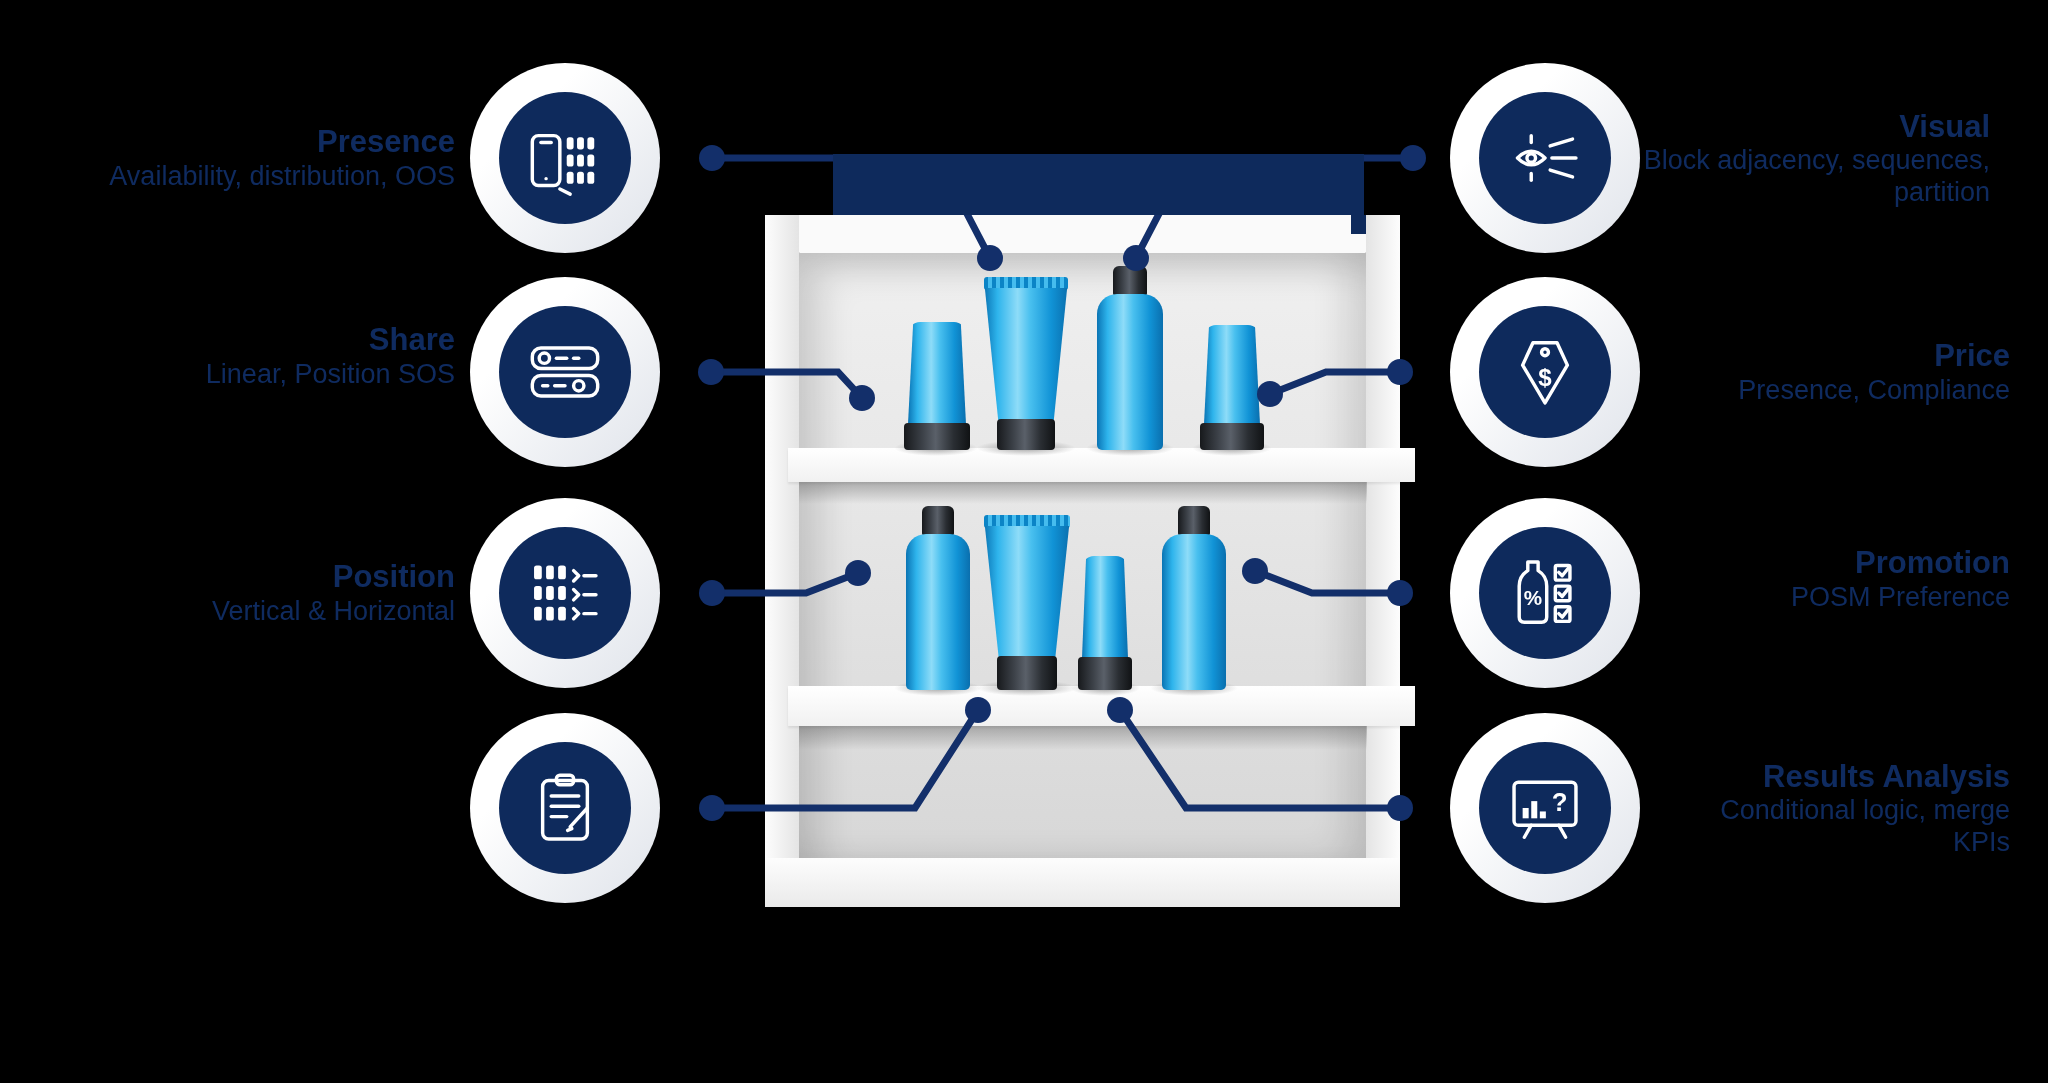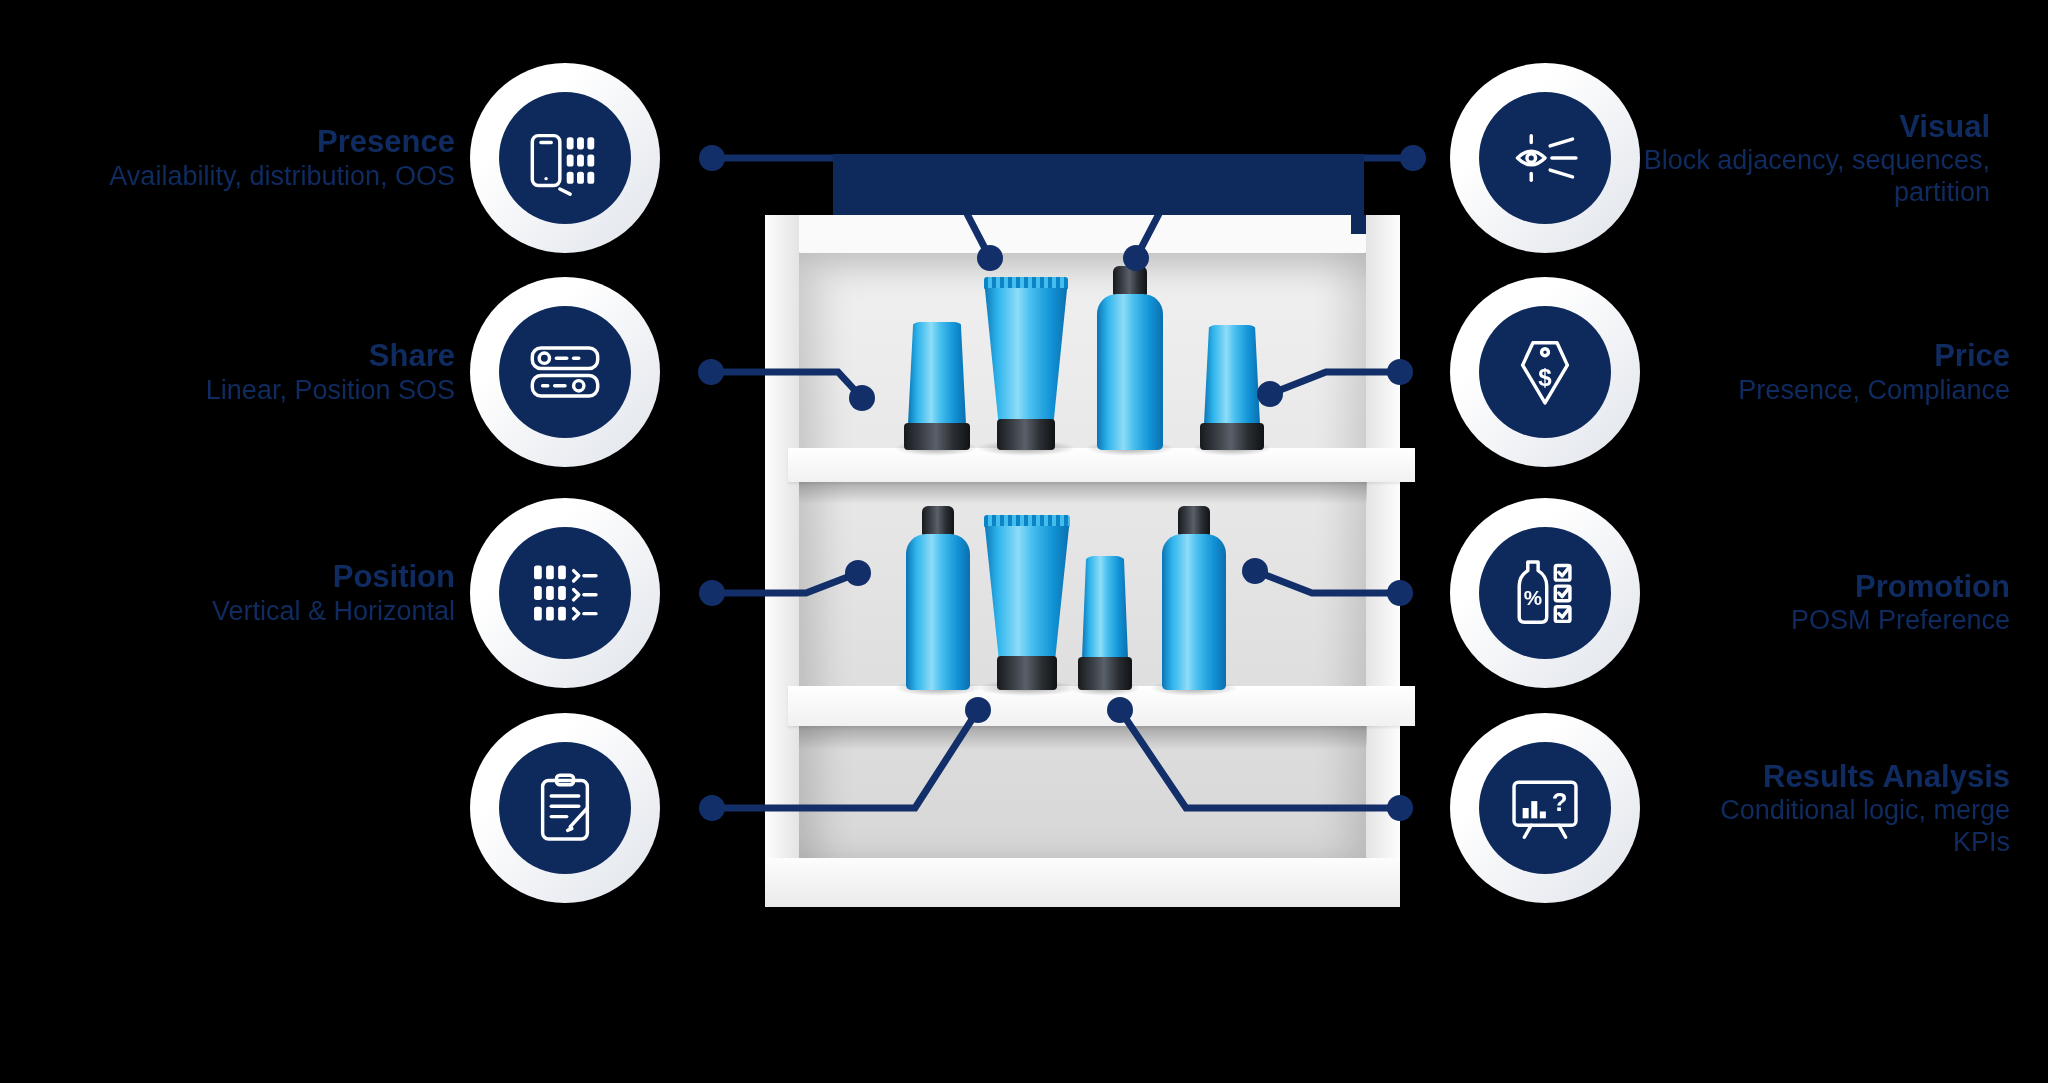--- a/index.html
+++ b/index.html
@@ -160,21 +160,21 @@
             <rect x="76" y="46" width="8" height="14" rx="3"></rect>
           <rect x="52" y="66" width="8" height="14" rx="3"></rect>
             <rect x="64" y="66" width="8" height="14" rx="3"></rect>
             <rect x="76" y="66" width="8" height="14" rx="3"></rect>
         </g>
         <line class="g" x1="44" y1="86" x2="56" y2="92"></line>
       </svg>
     </div>
   </div>
 
-  <div class="callout-text" style="left:60px;top:302px;width:395px;height:140px;align-items:flex-end;">
+  <div class="callout-text" style="left:60px;top:286px;width:395px;height:140px;align-items:flex-end;">
     <div class="callout-title">Share</div>
     <div class="callout-sub">Linear, Position SOS</div>
   </div>
   <div class="medal" style="left:470px;top:277px;">
     <div class="medal-inner">
       <svg viewBox="0 0 100 100">
         <rect class="g" x="12" y="22" width="76" height="24" rx="10"></rect>
         <circle class="g" cx="26" cy="34" r="6"></circle>
         <line class="g" x1="40" y1="34" x2="52" y2="34"></line>
           <line class="g" x1="60" y1="34" x2="66" y2="34"></line>
@@ -253,21 +253,21 @@
   <div class="medal" style="left:1450px;top:277px;">
     <div class="medal-inner">
       <svg viewBox="0 0 100 100">
         <path class="g" d="M36,16 L64,16 L76,42 L50,86 L24,42 Z"></path>
         <circle class="g" cx="50" cy="27" r="4"></circle>
         <text x="50" y="66" text-anchor="middle" font-size="28" font-weight="bold" fill="#fff" font-family="'Liberation Sans',sans-serif">$</text>
       </svg>
     </div>
   </div>
 
-  <div class="callout-text" style="left:1660px;top:497px;width:350px;height:140px;justify-content:flex-end;">
+  <div class="callout-text" style="left:1660px;top:509px;width:350px;height:140px;">
     <div class="callout-title">Promotion</div>
     <div class="callout-sub">POSM Preference</div>
   </div>
   <div class="medal" style="left:1450px;top:498px;">
     <div class="medal-inner">
       <svg viewBox="0 0 100 100">
         <path class="g" d="M30,14 L42,14 L42,24 Q52,30 52,42 L52,78 Q52,84 46,84 L26,84 Q20,84 20,78 L20,42 Q20,30 30,24 Z"></path>
         <text x="36" y="64" text-anchor="middle" font-size="24" font-weight="bold" fill="#fff" font-family="'Liberation Sans',sans-serif">%</text>
         <rect class="g" x="62" y="18" width="17" height="17" rx="2"></rect>
           <polyline class="g" points="66,26 70,30 78,20"></polyline>

